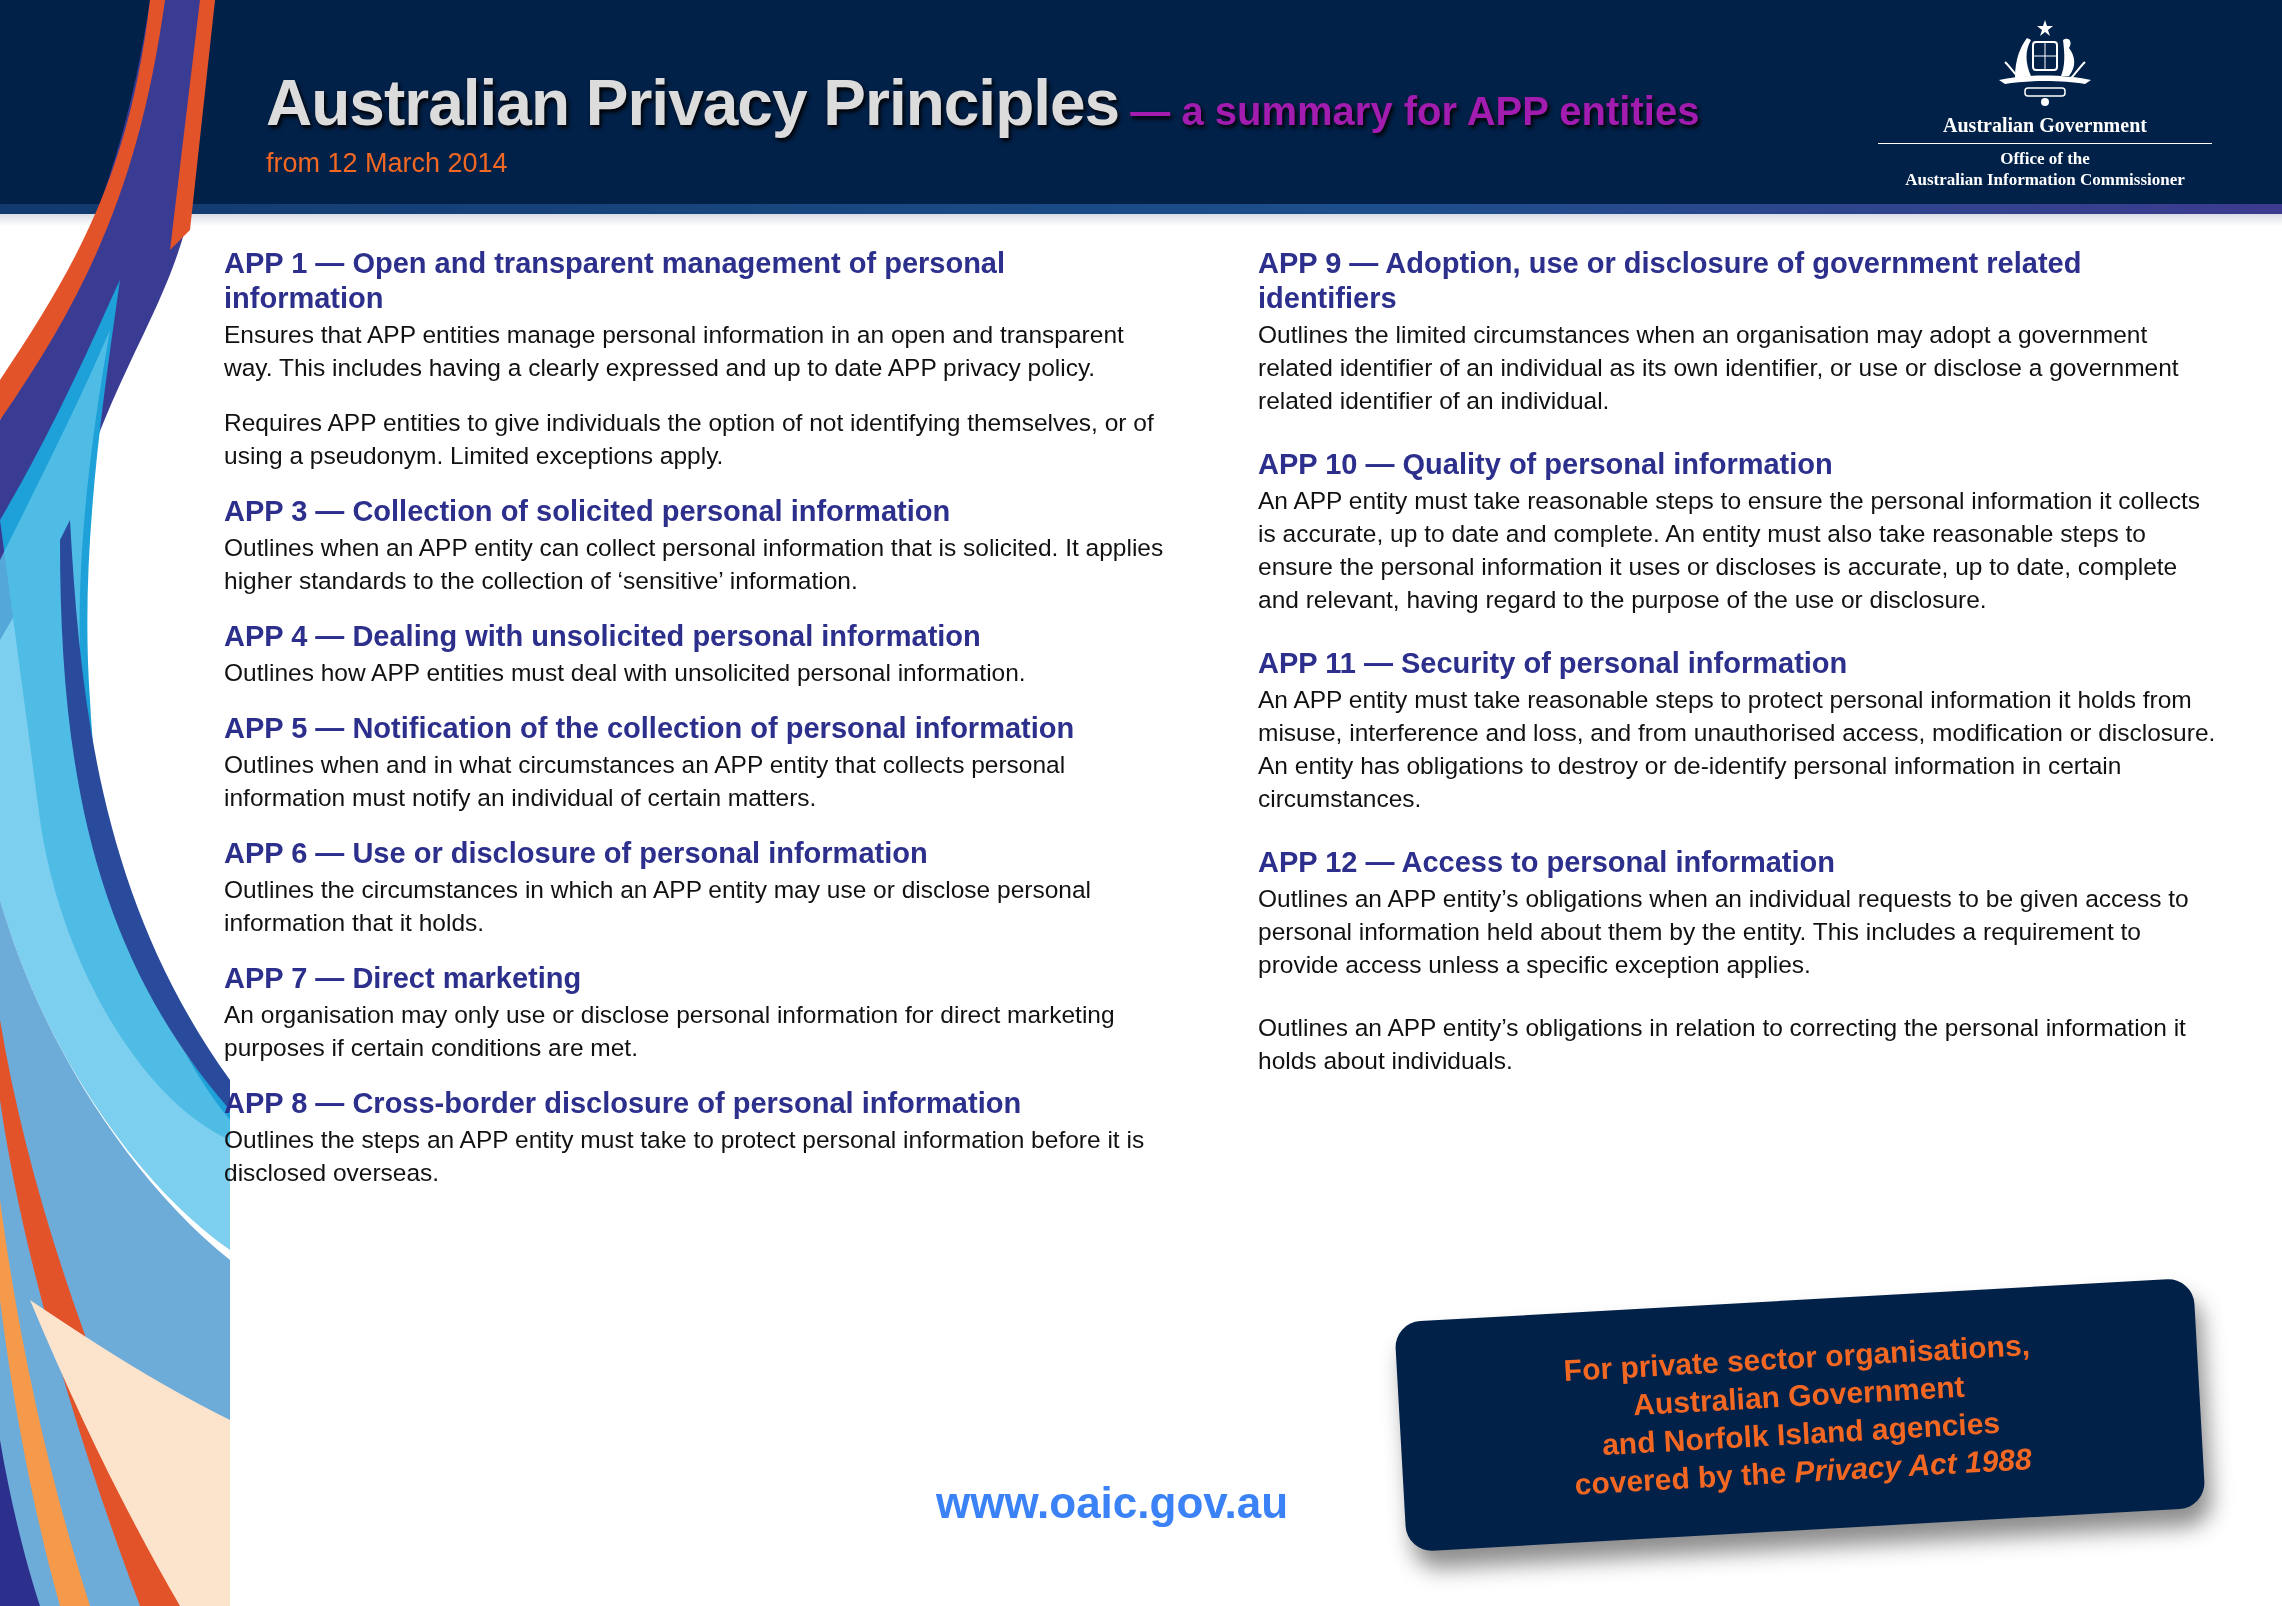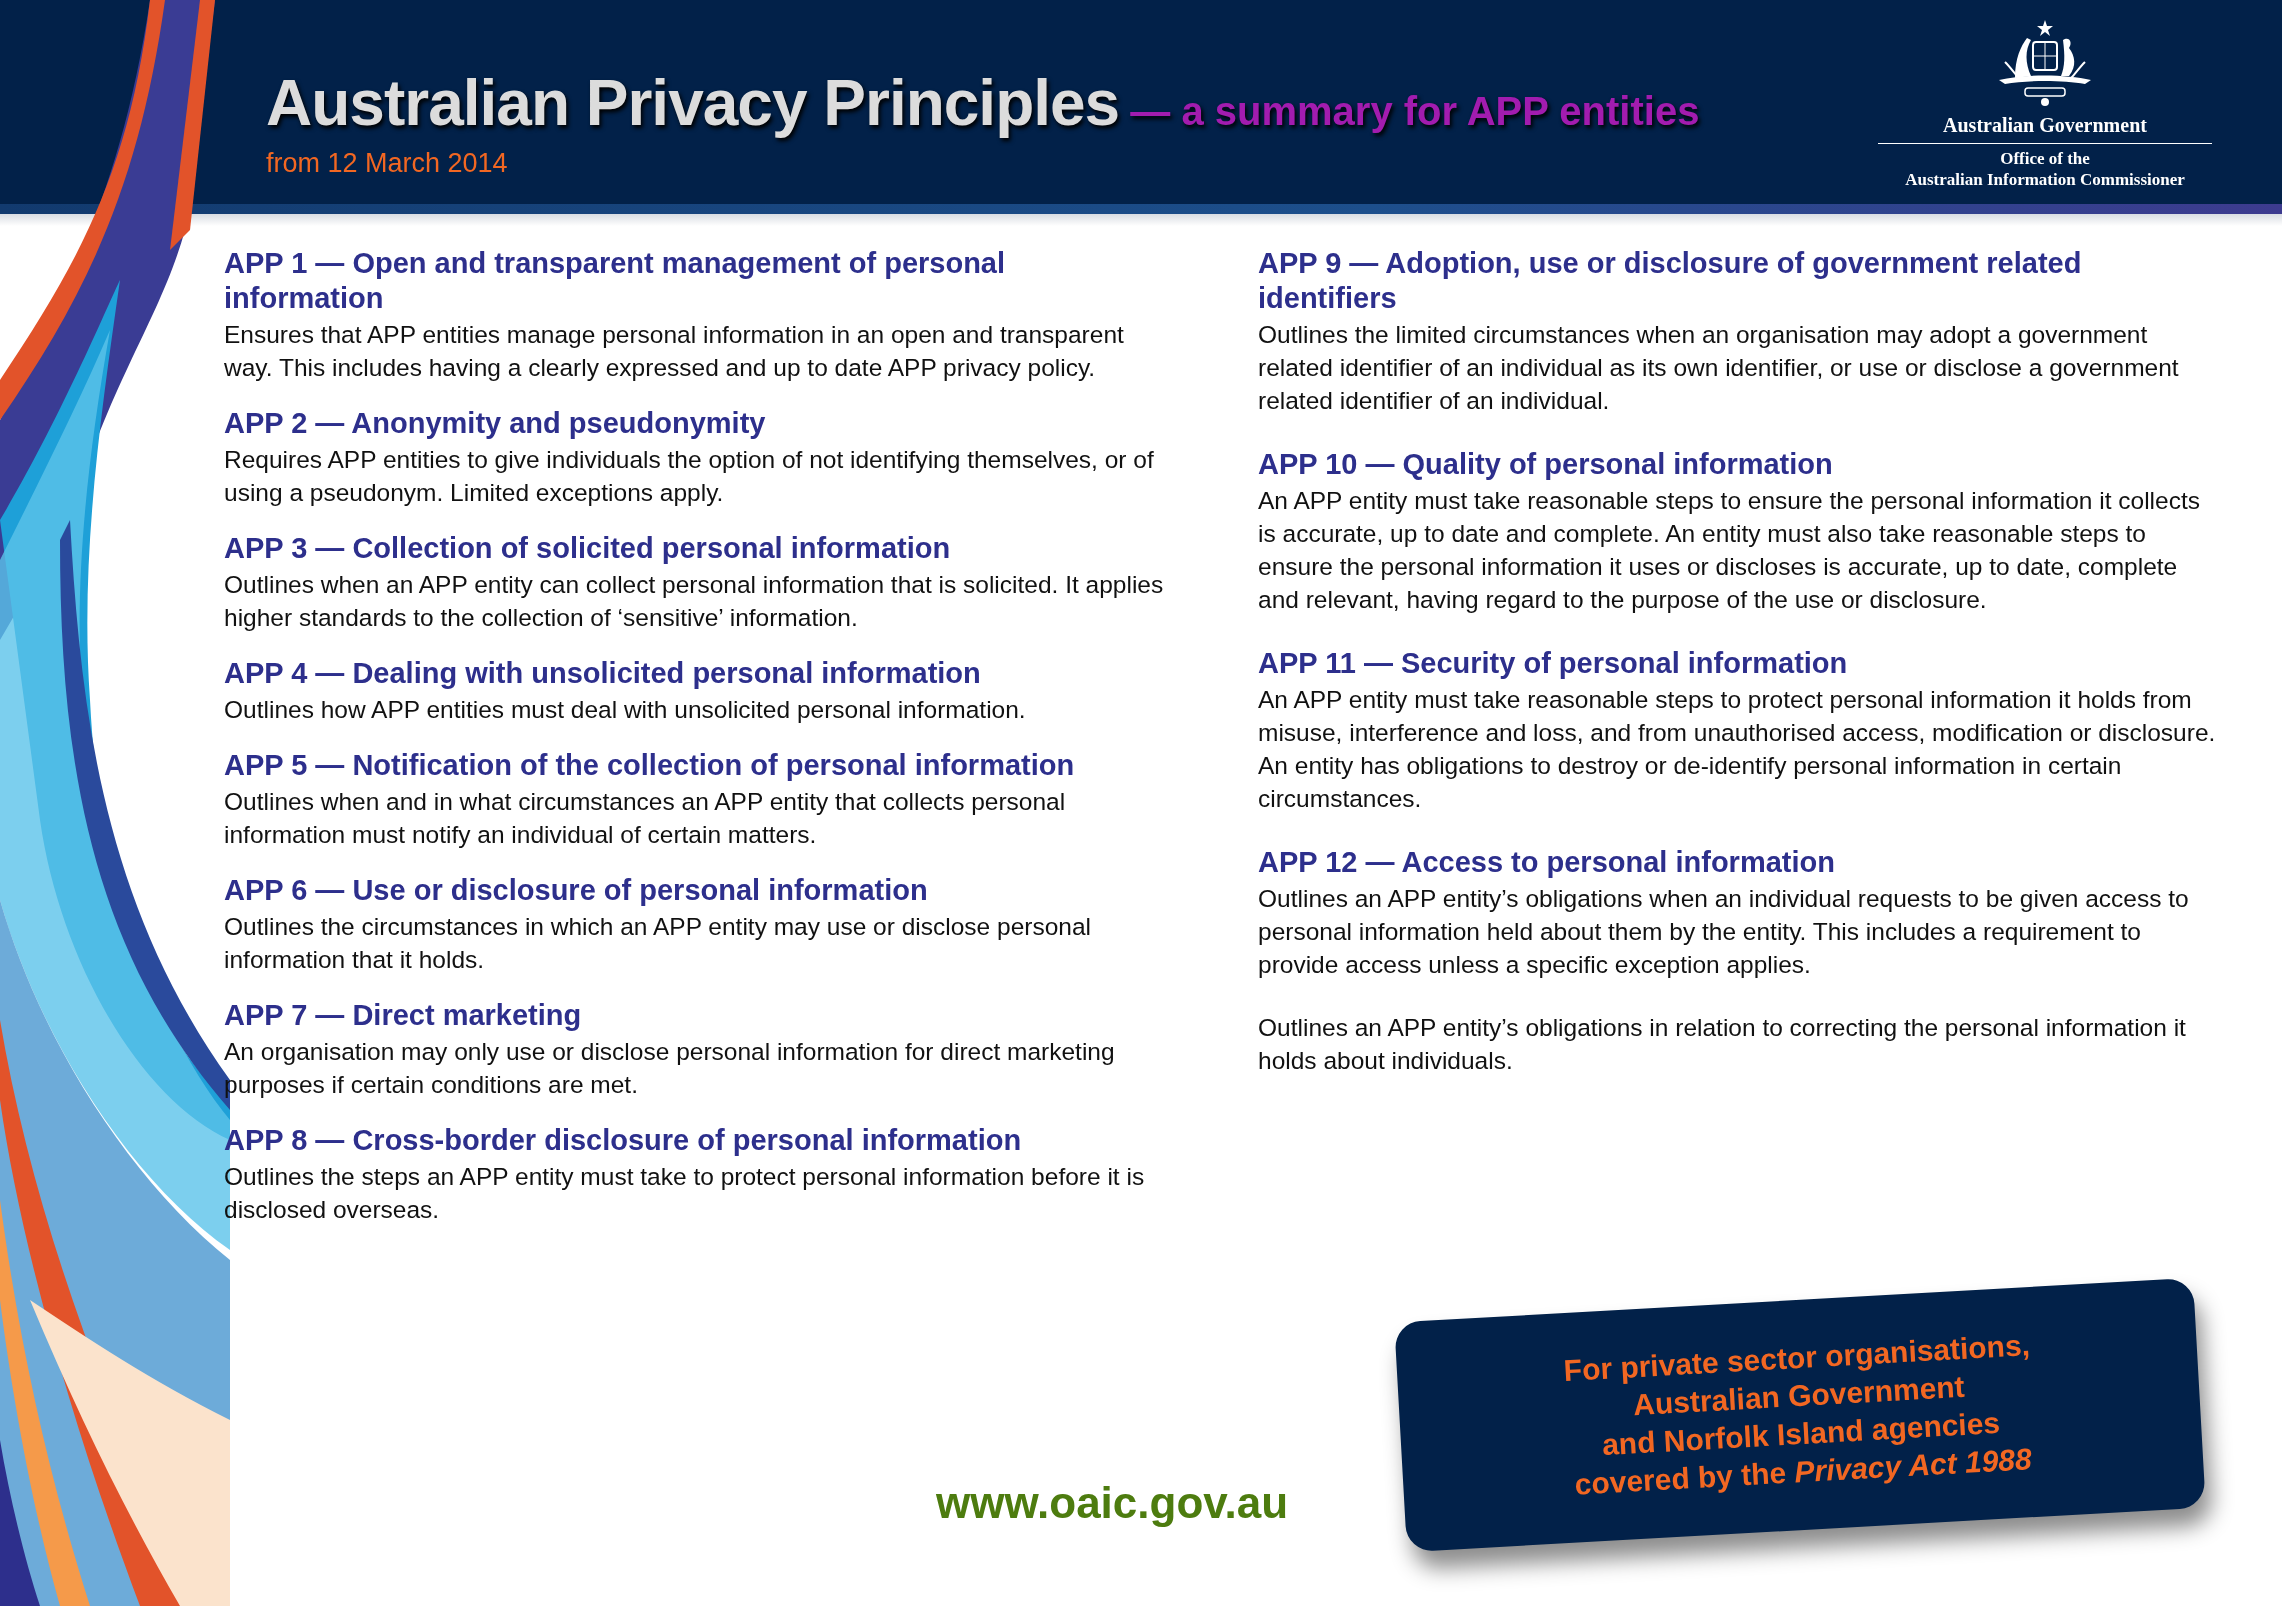--- a/index.html
+++ b/index.html
@@ -50,21 +50,21 @@
     margin:0; color:#2d2f8c; font-weight:bold; font-size:29px; line-height:35px;
   }
   .pdesc {
     margin:2px 0 0 0; color:#111; font-size:24.5px; line-height:33px;
   }
   .col-left .principle { margin-bottom:22px; }
   .col-right .principle { margin-bottom:30px; }
 
   .url {
     position:absolute; left:936px; top:1478px;
-    font-size:44px; font-weight:bold; color:#4d7c0f;
+    font-size:44px; font-weight:bold; color:#3b82f6;
   }
   .callout {
     position:absolute; left:1400px; top:1300px; width:800px; height:230px;
     background:#022149; border-radius:26px;
     transform:rotate(-3.2deg);
     box-shadow:6px 18px 22px rgba(0,0,0,0.45);
     display:flex; align-items:center; justify-content:center;
   }
   .callout-text {
     text-align:center; color:#f26722; font-weight:bold; font-size:30px; line-height:38px;
@@ -114,21 +114,20 @@
   <div class="office">Office of the</div>
   <div class="office">Australian Information Commissioner</div>
 </div>
 
 <div class="col col-left">
   <div class="principle">
     <h2 class="ptitle">APP 1 — Open and transparent management of personal information</h2>
     <p class="pdesc">Ensures that APP entities manage personal information in an open and transparent way. This includes having a clearly expressed and up to date APP privacy policy.</p>
   </div>
   <div class="principle">
-    <h2 class="ptitle">APP 2 — Anonymity and pseudonymity</h2>
     <p class="pdesc">Requires APP entities to give individuals the option of not identifying themselves, or of using a pseudonym. Limited exceptions apply.</p>
   </div>
   <div class="principle">
     <h2 class="ptitle">APP 3 — Collection of solicited personal information</h2>
     <p class="pdesc">Outlines when an APP entity can collect personal information that is solicited. It applies higher standards to the collection of ‘sensitive’ information.</p>
   </div>
   <div class="principle">
     <h2 class="ptitle">APP 4 — Dealing with unsolicited personal information</h2>
     <p class="pdesc">Outlines how APP entities must deal with unsolicited personal information.</p>
   </div>

